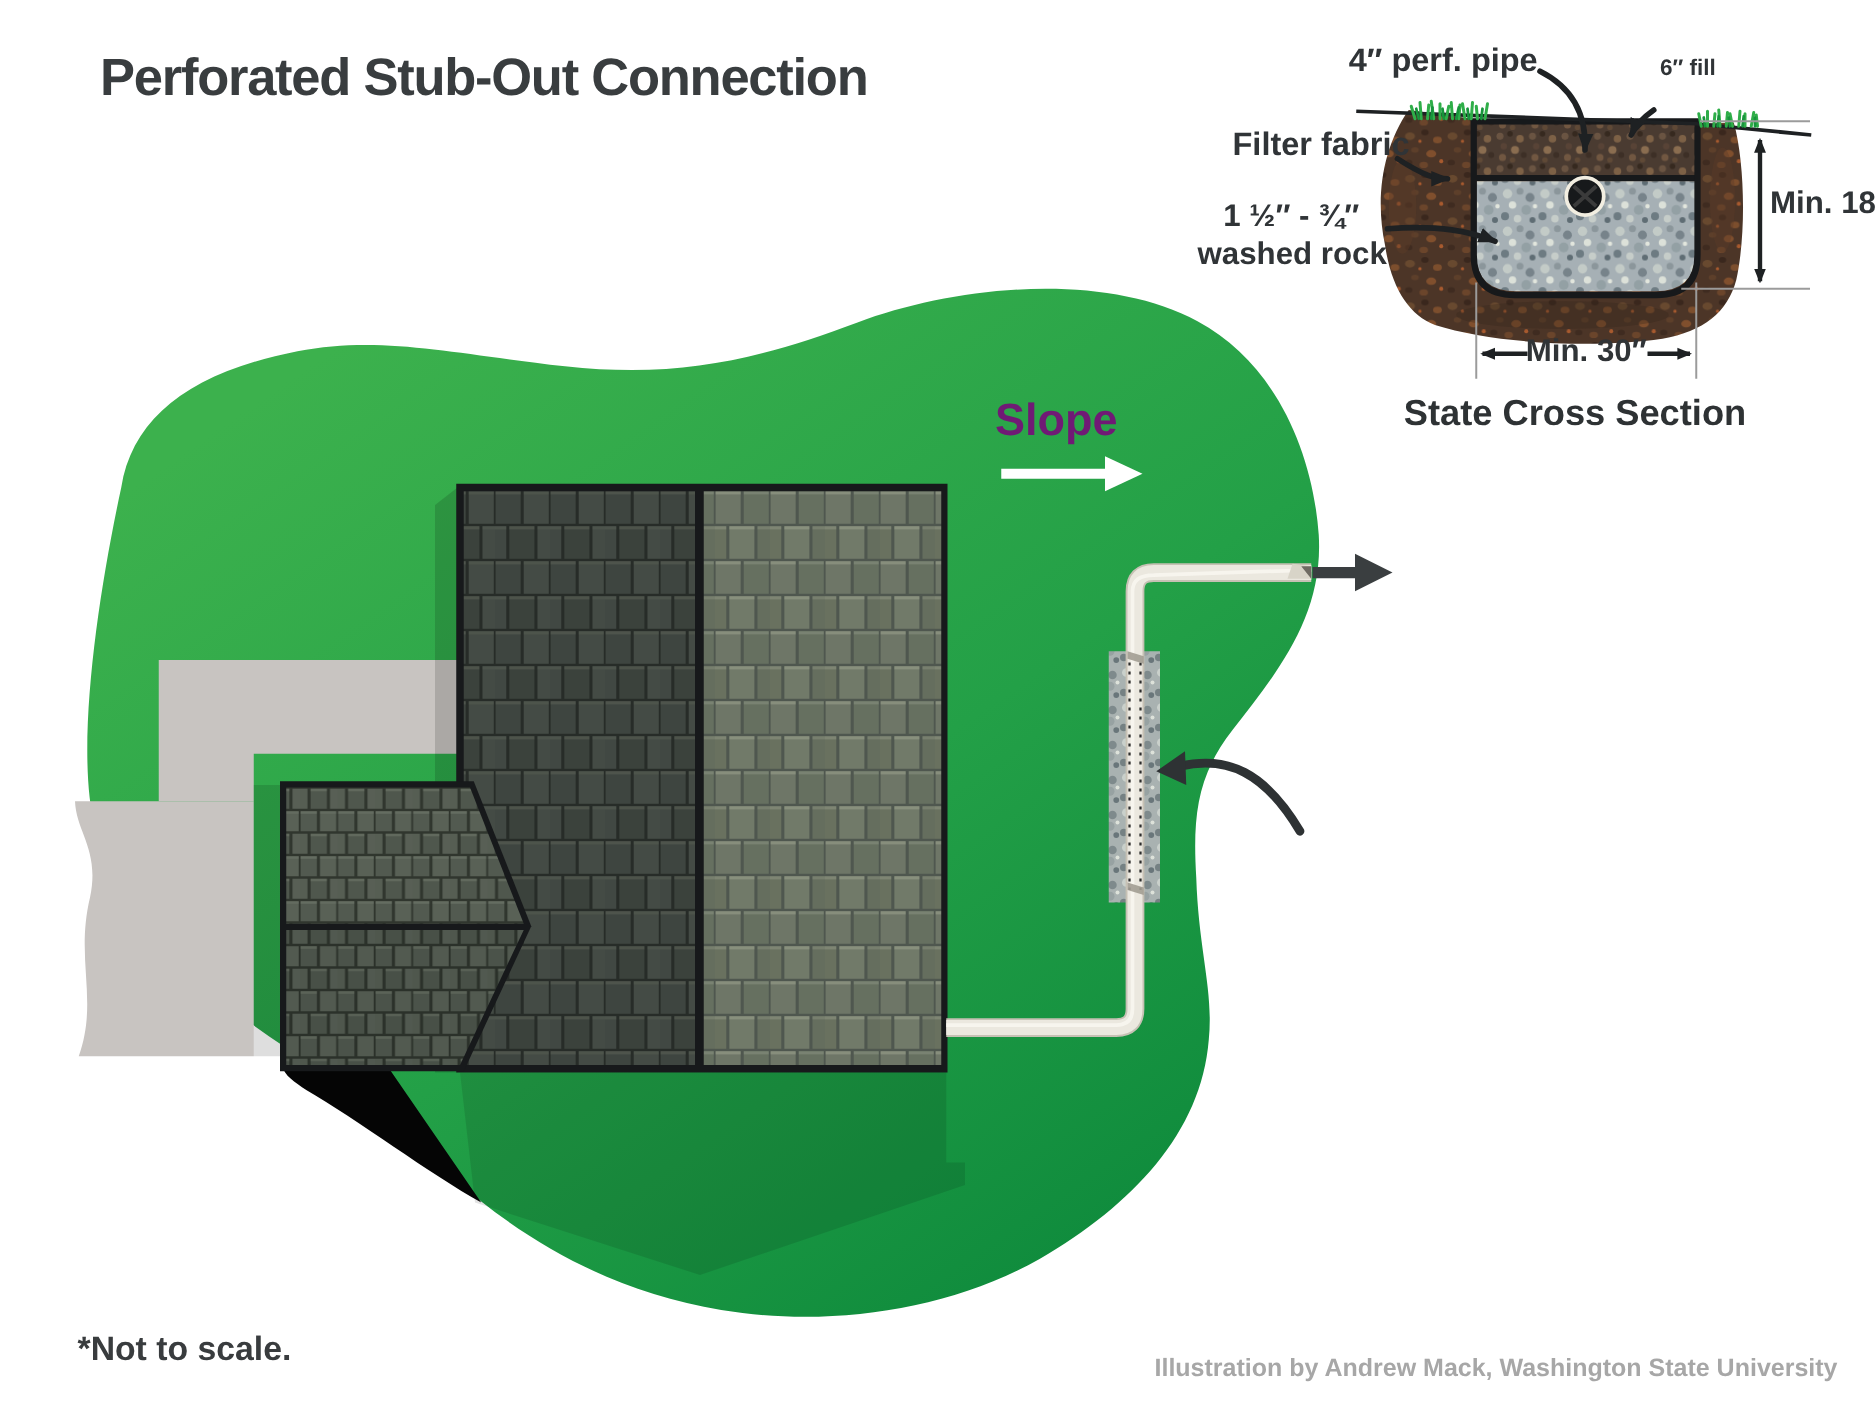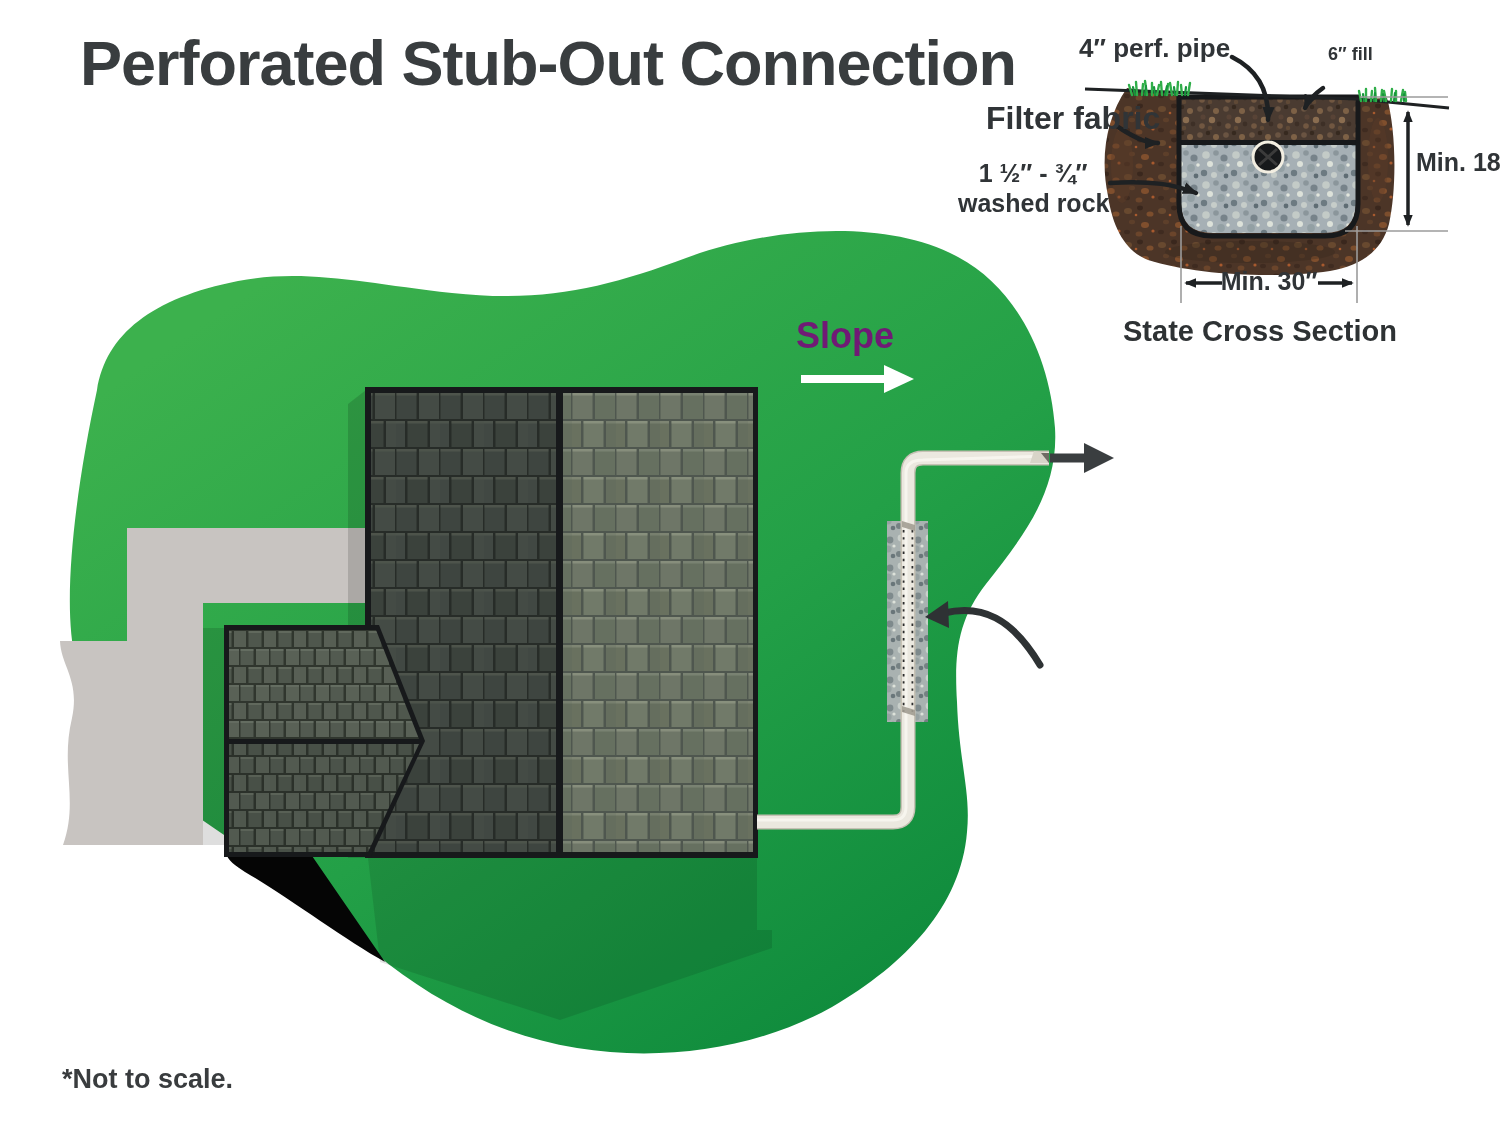--- a/index.html
+++ b/index.html
@@ -1,25 +1,25 @@
 <!DOCTYPE html>
 <html><head>
 <meta charset="utf-8">
 <style>
   html,body{margin:0;padding:0;background:#fff;}
   #stage{position:relative;width:1500px;height:1125px;overflow:hidden;background:#fff;
          font-family:"Liberation Sans", sans-serif;}
   #art{position:absolute;left:0;top:0;}
   .txt{position:absolute;color:#303437;font-weight:bold;white-space:nowrap;}
-  .title{left:80px;top:27px;font-size:63px;letter-spacing:-1px;color:#393d3f;}
+  .title{left:80px;top:38px;font-size:42px;letter-spacing:-1px;color:#393d3f;}
   .slope{left:796px;top:315px;font-size:36px;color:#701a75;}
   .trench-label{left:1052px;top:625px;font-size:34px;line-height:44px;color:#33373a;}
   .lbl-perf{left:1079px;top:33px;font-size:26px;}
   .lbl-fill{left:1328px;top:44px;font-size:18px;}
-  .lbl-fabric{left:986px;top:100px;font-size:32px;}
+  .lbl-fabric{left:986px;top:100px;font-size:26px;}
   .lbl-rock{left:958px;top:158px;width:150px;text-align:center;font-size:25px;line-height:30px;}
   .lbl-d18{left:1416px;top:148px;font-size:25px;}
   .lbl-d24{left:1218px;top:267px;width:102px;text-align:center;font-size:25px;}
   .caption{left:1110px;top:315px;width:300px;text-align:center;font-size:29px;color:#2e3234;}
   .footnote{left:62px;top:1064px;font-size:27px;color:#393c3e;}
   .credit{right:30px;top:1084px;font-size:20px;color:#a7a7a7;}
 </style>
 </head>
 <body>
 
@@ -270,14 +270,15 @@
 <div class="txt lbl-fabric">Filter fabric</div>
 <div class="txt lbl-rock">
   <div>1 ½″ - ¾″</div>
   <div>washed rock</div>
 </div>
 <div class="txt lbl-d18">Min. 18″</div>
 <div class="txt lbl-d24">Min. 30″</div>
 <div class="txt caption">State Cross Section</div>
 
 <div class="txt footnote">*Not to scale.</div>
+<div class="txt credit">Illustration by Andrew Mack, Washington State University</div>
 
 </div>
 
 </body></html>

